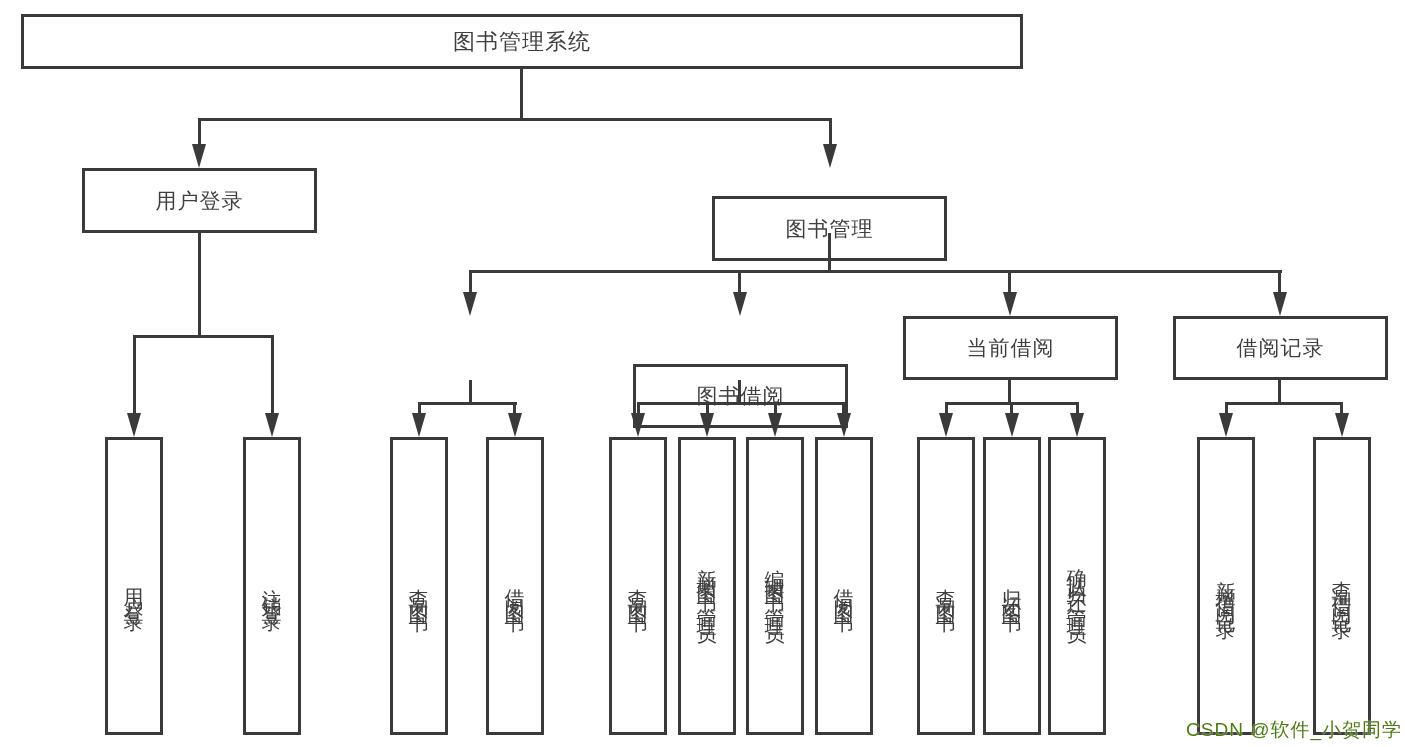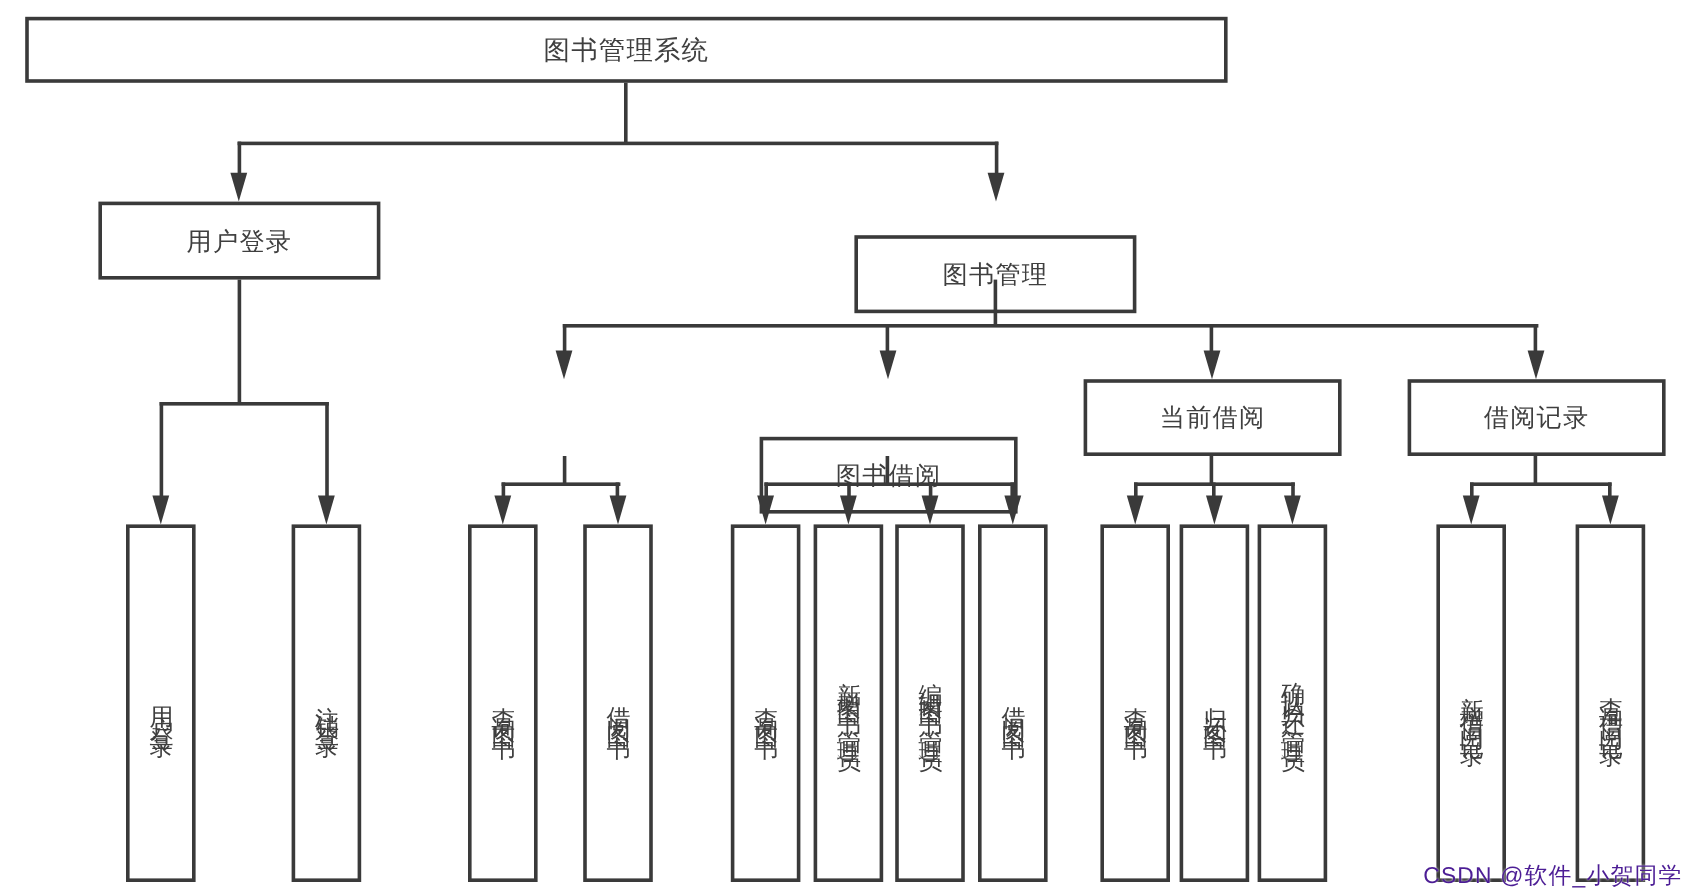--- a/index.html
+++ b/index.html
@@ -53,21 +53,21 @@
     height: 0;
     border-left: 7px solid transparent;
     border-right: 7px solid transparent;
     border-top: 24px solid #3a3a3a;
   }
   .watermark {
     position: absolute;
     right: 3px;
     bottom: 4px;
     font-size: 19px;
-    color: #4c1d95;
+    color: #4d7c0f;
     z-index: 10;
     text-shadow: 0 0 2px #ffffff;
     letter-spacing: 1px;
   }
 </style>
 </head>
 <body>
 
 <div class="canvas">
 

